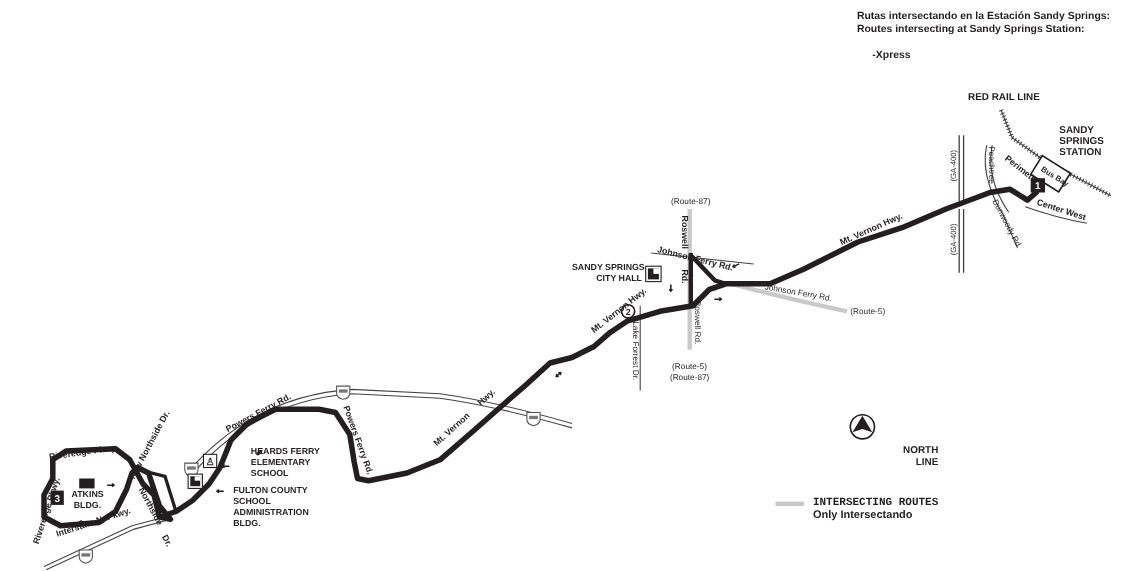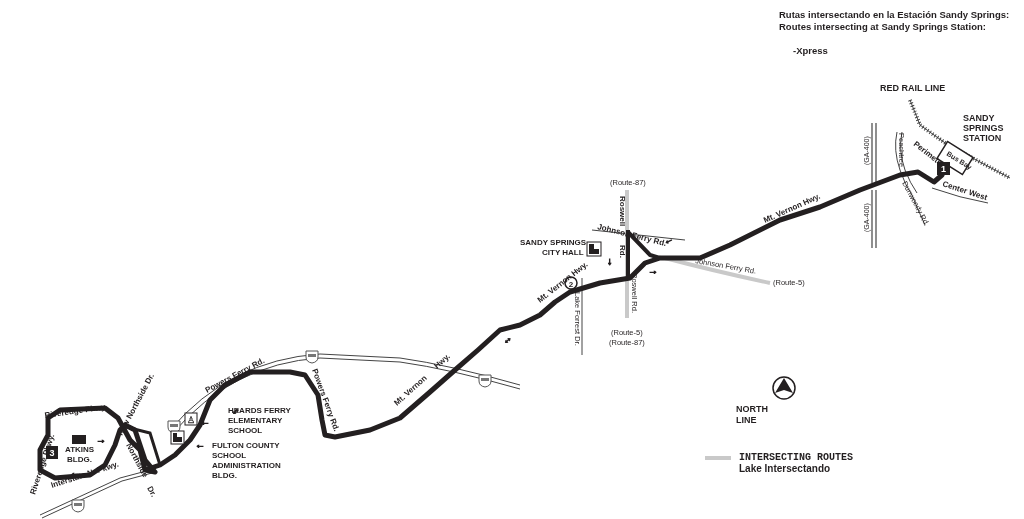--- a/index.html
+++ b/index.html
@@ -7,21 +7,21 @@
          font-family:"Liberation Sans", sans-serif; color:#231f20; }
   #map { position:absolute; left:0; top:0; width:1024px; height:519px; }
   .lbl { font-family:"Liberation Sans", sans-serif; font-weight:bold; fill:#231f20; }
   .lbl-n { font-family:"Liberation Sans", sans-serif; font-weight:normal; fill:#231f20; }
   .hdr { position:absolute; left:779px; top:9px; font-size:9.5px; font-weight:bold; line-height:12px; white-space:nowrap; }
   .hdr div { margin:0; }
   .legend { position:absolute; left:705px; top:452px; }
   .legend .swatch { position:absolute; left:0; top:4px; width:26px; height:4px; background:#c9c9c9; }
   .legend .t1 { position:absolute; left:34px; top:0; font-size:10px; font-weight:bold; white-space:nowrap;font-family:Liberation Mono, monospace; }
   .legend .t2 { position:absolute; left:34px; top:11px; font-size:10px; font-weight:bold; white-space:nowrap; }
-  .north { position:absolute; left:736px; top:375px; width:60px; text-align:left; }
+  .north { position:absolute; left:793px; top:375px; width:60px; text-align:right; }
   .north .t { font-size:9px; font-weight:bold; line-height:11px; }
 </style>
 </head>
 <body>
 
 <div class="hdr">
   <div>Rutas intersectando en la Estación Sandy Springs:</div>
   <div>Routes intersecting at Sandy Springs Station:</div>
   <div style="height:12px"></div>
   <div style="padding-left:14px">-Xpress</div>
@@ -183,14 +183,14 @@
 </svg>
 
 <div class="north" style="top:404px;">
   <div class="t">NORTH</div>
   <div class="t">LINE</div>
 </div>
 
 <div class="legend">
   <div class="swatch"></div>
   <div class="t1">INTERSECTING ROUTES</div>
-  <div class="t2">Lake Intersectando</div>
+  <div class="t2">Only Intersectando</div>
 </div>
 
 </body></html>

